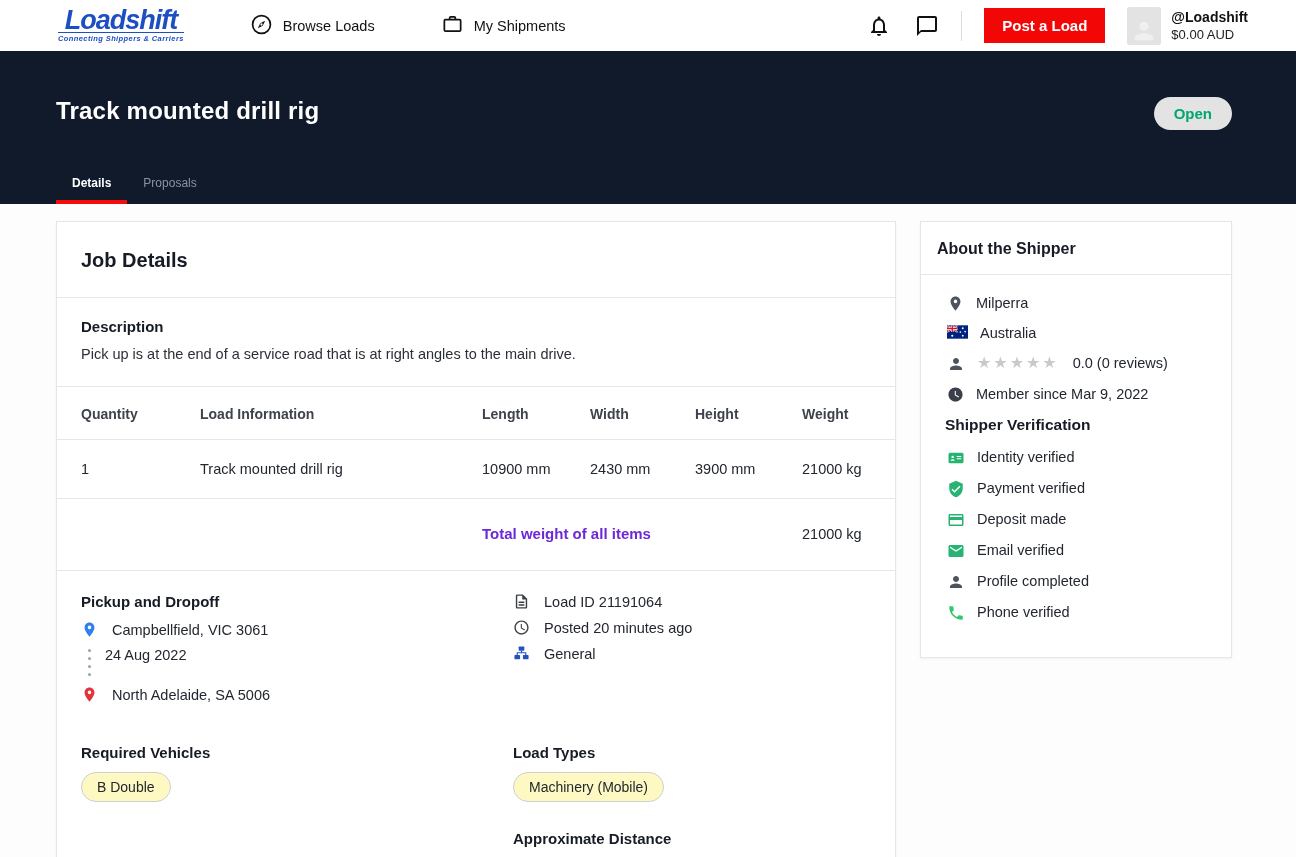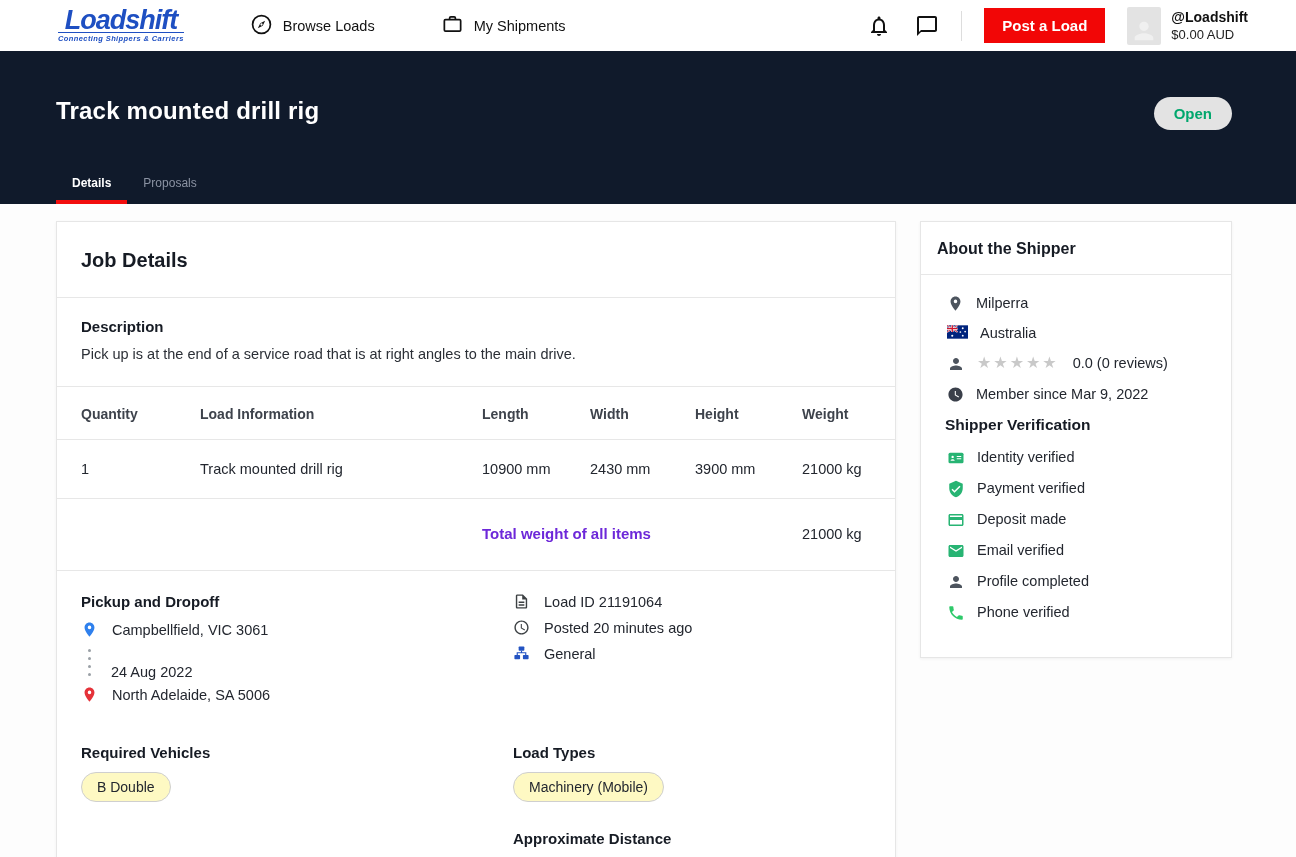--- a/index.html
+++ b/index.html
@@ -190,21 +190,21 @@
 
     <div class="grid2">
       <div class="col">
         <h3>Pickup and Dropoff</h3>
         <div class="iconrow">
           <svg viewBox="0 0 24 24" width="17" height="17" fill="#2f80ed">
               <path d="M12 2C8.13 2 5 5.13 5 9c0 5.25 7 13 7 13s7-7.75 7-13c0-3.87-3.13-7-7-7zm0 9.5a2.5 2.5 0 110-5 2.5 2.5 0 010 5z"></path>
             </svg>
           <span>Campbellfield, VIC 3061</span>
         </div>
-        <div style="display:flex; align-items:flex-end; gap:20px;">
+        <div style="display:flex; align-items:flex-start; gap:14px;">
           <span class="route-dots">
               <i></i>
               <i></i>
               <i></i>
               <i></i>
             </span>
           <span style="font-size:14.5px">24 Aug 2022</span>
         </div>
         <div class="iconrow" style="margin-top:6px">
           <svg viewBox="0 0 24 24" width="17" height="17" fill="#e53239">

